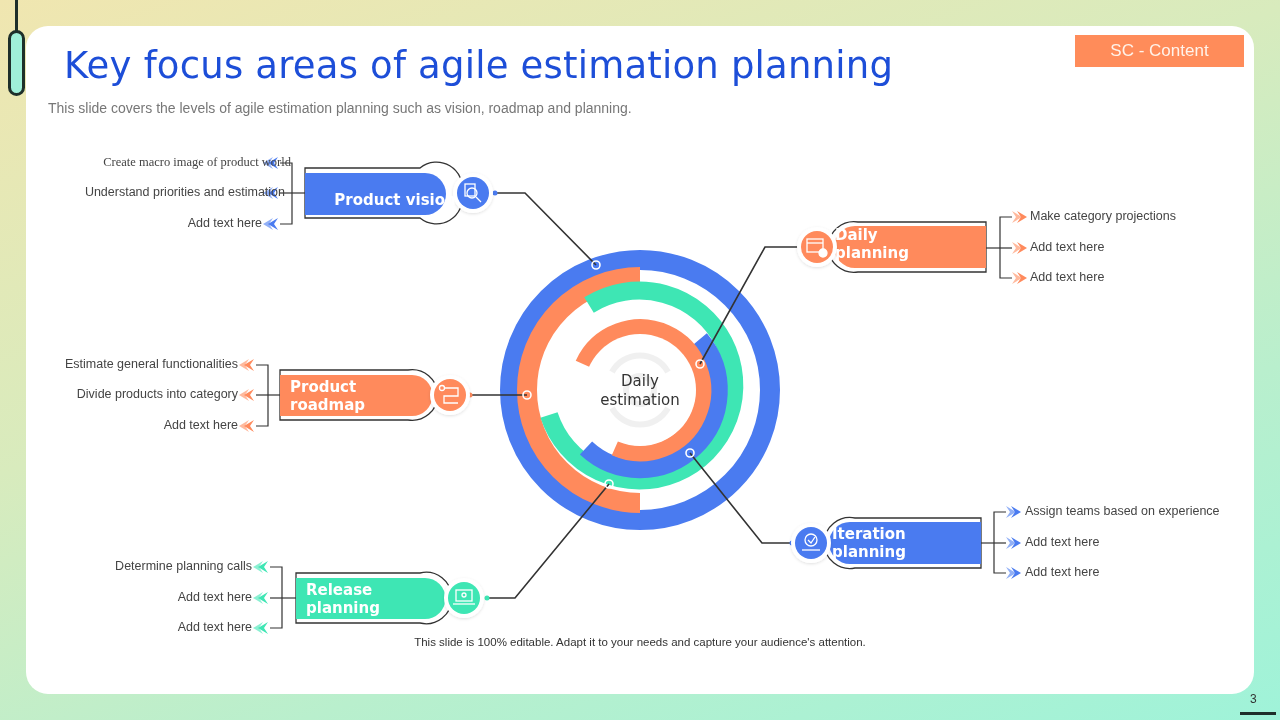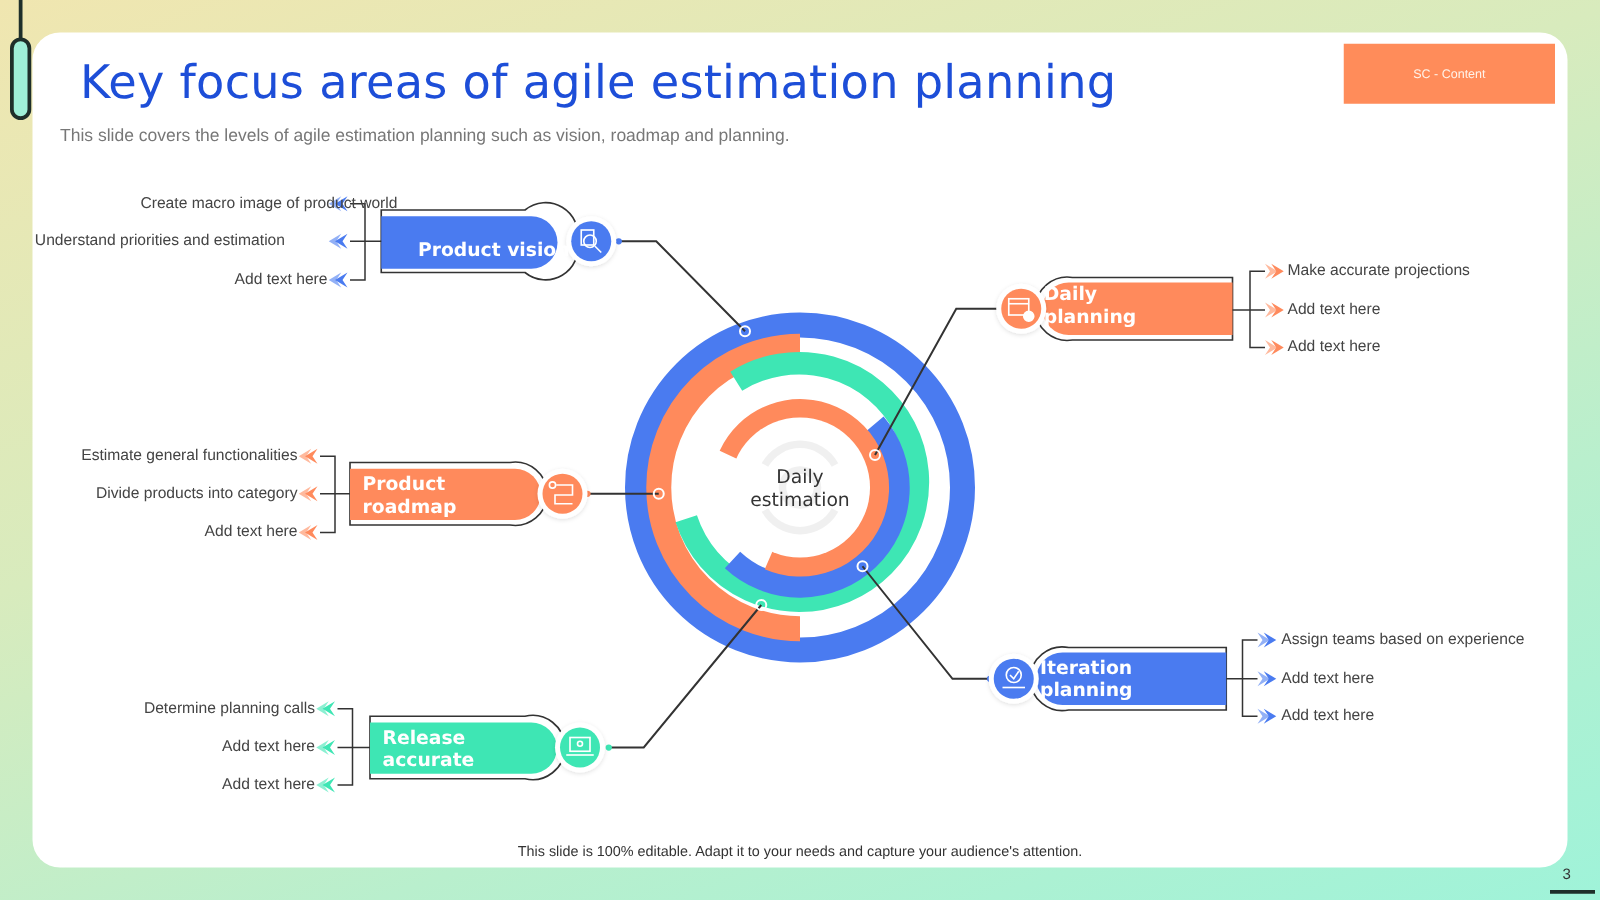--- a/index.html
+++ b/index.html
@@ -17,25 +17,25 @@
   .hanger-pill {
     position: absolute; left: 8px; top: 30px; width: 17px; height: 66px;
     background: #9ff0d8; border: 3px solid #1e2f2a; border-radius: 9px;
   }
   .title {
     position: absolute; left: 64px; top: 44px; font-size: 37px; color: #1d4ed8;
     font-family: "DejaVu Sans", sans-serif; font-weight: normal; letter-spacing: 0.2px;
   }
   .subtitle { position: absolute; left: 48px; top: 100px; font-size: 14px; color: #777; }
   .badge {
-    position: absolute; left: 1075px; top: 35px; width: 169px; height: 48px;
-    background: #ff8c5a; color: #fff3ea; font-size: 10px;
+    position: absolute; left: 1075px; top: 35px; width: 169px; height: 32px;
+    background: #ff8c5a; color: #fff3ea; font-size: 17px;
     display: flex; align-items: center; justify-content: center;
   }
-  .footer { position: absolute; left: 0; width: 1280px; top: 676px; text-align: center; font-size: 11.5px; color: #333; }
+  .footer { position: absolute; left: 0; width: 1280px; top: 636px; text-align: center; font-size: 11.5px; color: #333; }
   .page-num { position: absolute; left: 1250px; top: 692px; font-size: 12px; color: #333; }
   .page-bar { position: absolute; left: 1240px; top: 712px; width: 36px; height: 3px; background: #1e2f2a; }
 
   svg.diagram { position: absolute; left: 0; top: 0; }
 
   .node-label {
     position: absolute; color: #fff; font-weight: bold; font-size: 15px;
     font-family: "DejaVu Sans", sans-serif; display: flex; align-items: center; justify-content: center;
   }
   .bullet {
@@ -223,37 +223,37 @@
   </g>
 </svg>
 
 <div class="center-text">
   <div>Daily</div>
   <div>estimation</div>
 </div>
 
 <div class="node-label" style="left:330px;top:173px;width:130px;height:54px;">Product vision</div>
 <div class="node-label" style="left:290px;top:375px;width:138px;height:41px;">Product roadmap</div>
-<div class="node-label" style="left:306px;top:578px;width:140px;height:41px;">Release accurate</div>
+<div class="node-label" style="left:306px;top:578px;width:140px;height:41px;">Release planning</div>
 <div class="node-label" style="left:835px;top:228px;width:120px;height:32px;">Daily planning</div>
 <div class="node-label" style="left:832px;top:522px;width:142px;height:42px;">Iteration planning</div>
 
-<div class="bullet left" style="right:962px;top:155px;">Create macro image of product world</div>
-<div class="bullet left" style="right:1052px;top:185px;">Understand priorities and estimation</div>
+<div class="bullet left" style="right:989px;top:155px;font-family:Liberation Serif, serif;">Create macro image of product world</div>
+<div class="bullet left" style="right:995px;top:185px;">Understand priorities and estimation</div>
 <div class="bullet left" style="right:1018px;top:216px;">Add text here</div>
 
 <div class="bullet left" style="right:1042px;top:357px;">Estimate general functionalities</div>
 <div class="bullet left" style="right:1042px;top:387px;margin-left:24px;">Divide  products into category</div>
 <div class="bullet left" style="right:1042px;top:418px;">Add text here</div>
 
 <div class="bullet left" style="right:1028px;top:559px;">Determine  planning  calls</div>
 <div class="bullet left" style="right:1028px;top:590px;">Add text here</div>
 <div class="bullet left" style="right:1028px;top:620px;">Add text here</div>
 
-<div class="bullet" style="left:1030px;top:209px;">Make accurate projections</div>
+<div class="bullet" style="left:1030px;top:209px;">Make category projections</div>
 <div class="bullet" style="left:1030px;top:240px;">Add text here</div>
 <div class="bullet" style="left:1030px;top:270px;">Add text here</div>
 
 <div class="bullet" style="left:1025px;top:504px;">Assign teams based on experience</div>
 <div class="bullet" style="left:1025px;top:535px;">Add text here</div>
 <div class="bullet" style="left:1025px;top:565px;">Add text here</div>
 
 <div class="footer">This slide is 100% editable. Adapt it to your needs and capture your audience's attention.</div>
 <div class="page-num">3</div>
 <div class="page-bar"></div>

